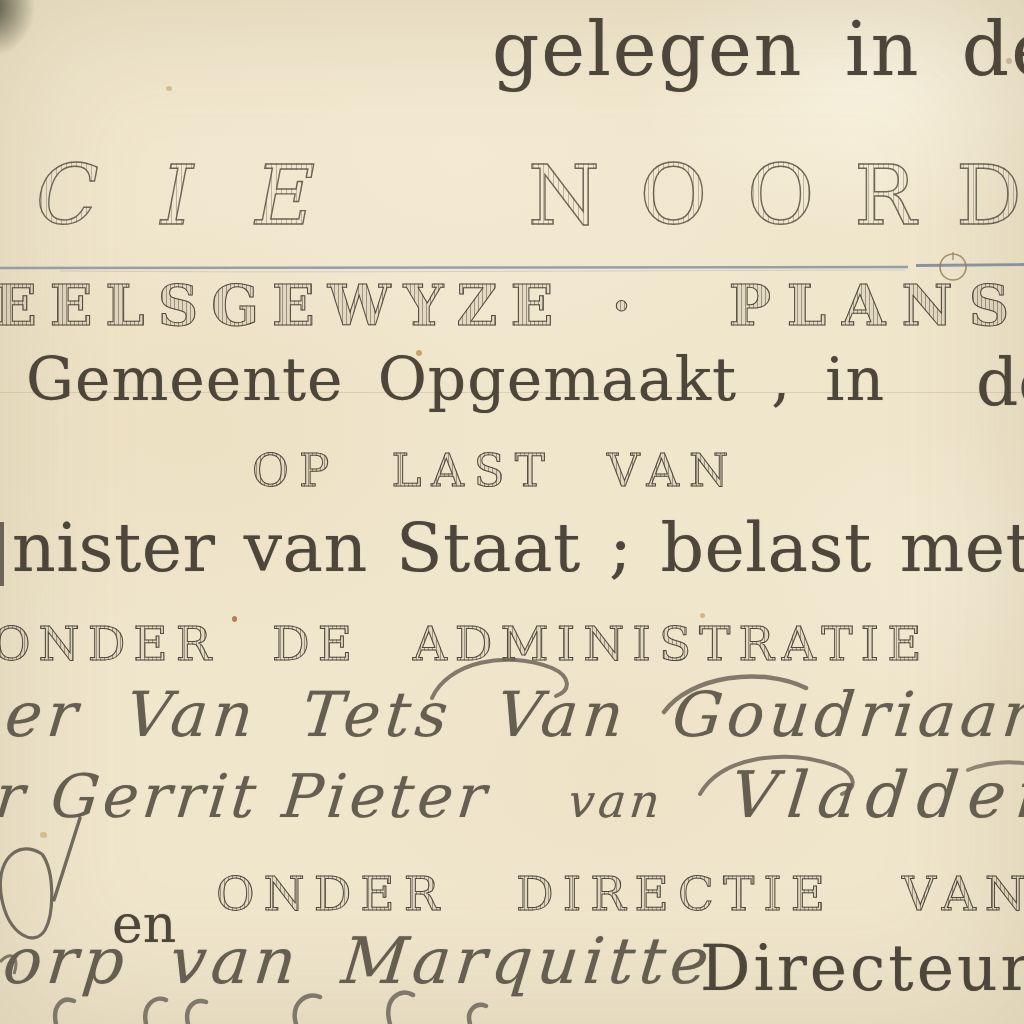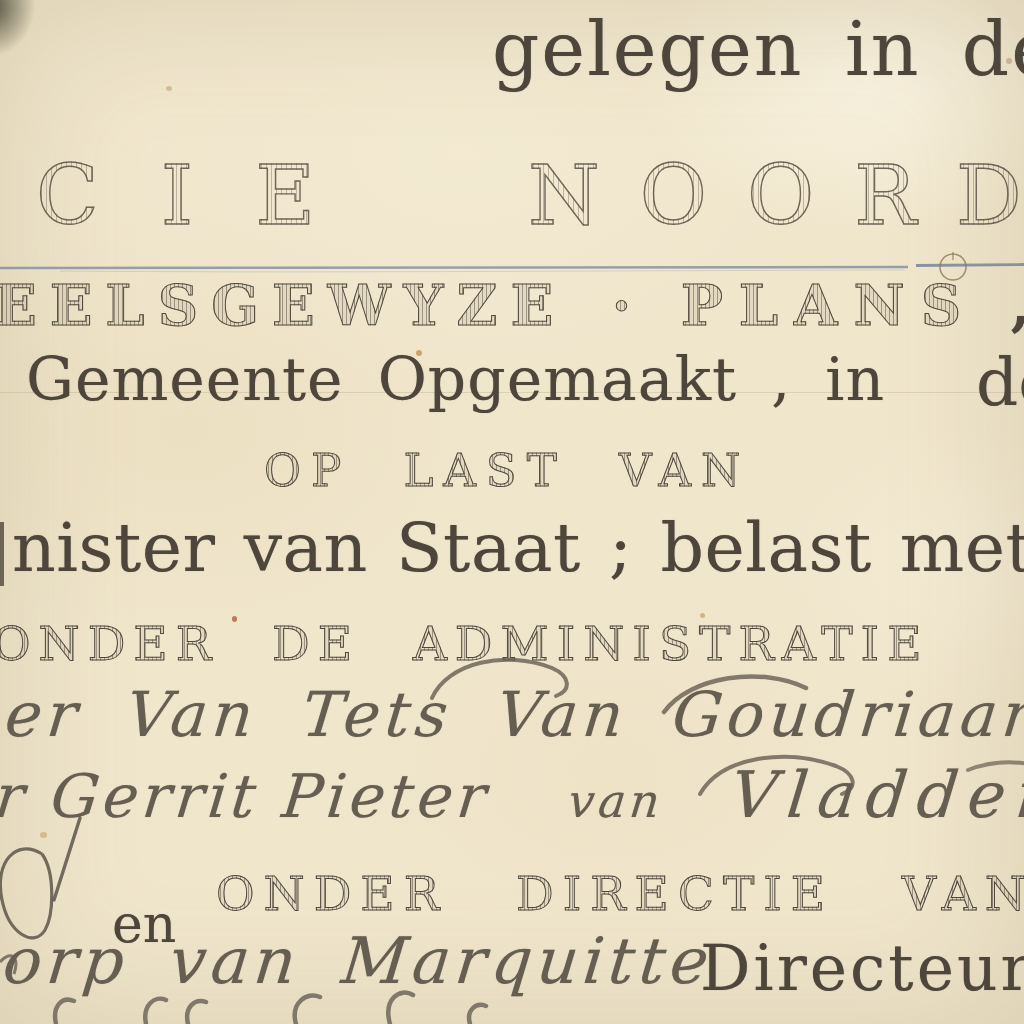--- a/index.html
+++ b/index.html
@@ -53,34 +53,34 @@
   .speck{position:absolute;border-radius:50%;}
   svg.overlay{position:absolute;left:0;top:0;pointer-events:none;}
 </style>
 </head>
 <body>
 
 <div class="crease" style="top:392px;"></div>
 
 <div class="abs roman" style="left:492px;top:6px;font-size:74px;word-spacing:16px;letter-spacing:2px;">gelegen in de</div>
 
-<div class="abs caps-hollow" style="left:36px;top:148px;font-size:82px;letter-spacing:62px;">CIE</div>
+<div class="abs caps-hollow" style="left:36px;top:148px;font-size:82px;letter-spacing:62px;font-style:italic;">CIE</div>
 <div class="abs caps-hollow" style="left:528px;top:148px;font-size:82px;letter-spacing:40px;">NOORD</div>
 
 <div class="abs" style="left:-6px;top:272px;font-size:56px;font-weight:bold;">
   <span class="caps-med" style="letter-spacing:13px;">EELSGEWYZE</span>
   <span class="caps-med" style="margin-left:26px;margin-right:30px;">·</span>
-  <span class="caps-med" style="letter-spacing:16px;">PLANS</span>
+  <span class="caps-med" style="letter-spacing:16px;margin-left:48px;">PLANS</span>
   <span class="roman" style="margin-left:14px;">,</span>
 </div>
 
 <div class="abs roman" style="left:26px;top:344px;font-size:60px;word-spacing:14px;letter-spacing:1px;">Gemeente Opgemaakt , in</div>
 <div class="abs roman" style="left:976px;top:344px;font-size:66px;">de</div>
 
-<div class="abs caps-med" style="left:264px;top:444px;font-size:45px;letter-spacing:10px;word-spacing:28px;">OP LAST VAN</div>
+<div class="abs caps-med" style="left:252px;top:444px;font-size:45px;letter-spacing:10px;word-spacing:28px;">OP LAST VAN</div>
 
 <div class="abs roman" style="left:12px;top:508px;font-size:68px;letter-spacing:0.5px;word-spacing:6px;">nister van Staat ; belast met de Ge</div>
 
 <div class="abs caps-med" style="left:-8px;top:616px;font-size:47px;letter-spacing:8px;word-spacing:30px;">ONDER DE ADMINISTRATIE</div>
 
 <div class="abs script" style="left:2px;top:678px;font-size:62px;letter-spacing:5px;word-spacing:20px;">er Van Tets Van Goudriaan</div>
 
 <div class="abs script" style="left:-8px;top:758px;font-size:60px;letter-spacing:4px;">
   <span>r Gerrit Pieter</span>
   <span style="font-size:46px;margin-left:56px;">van</span>

